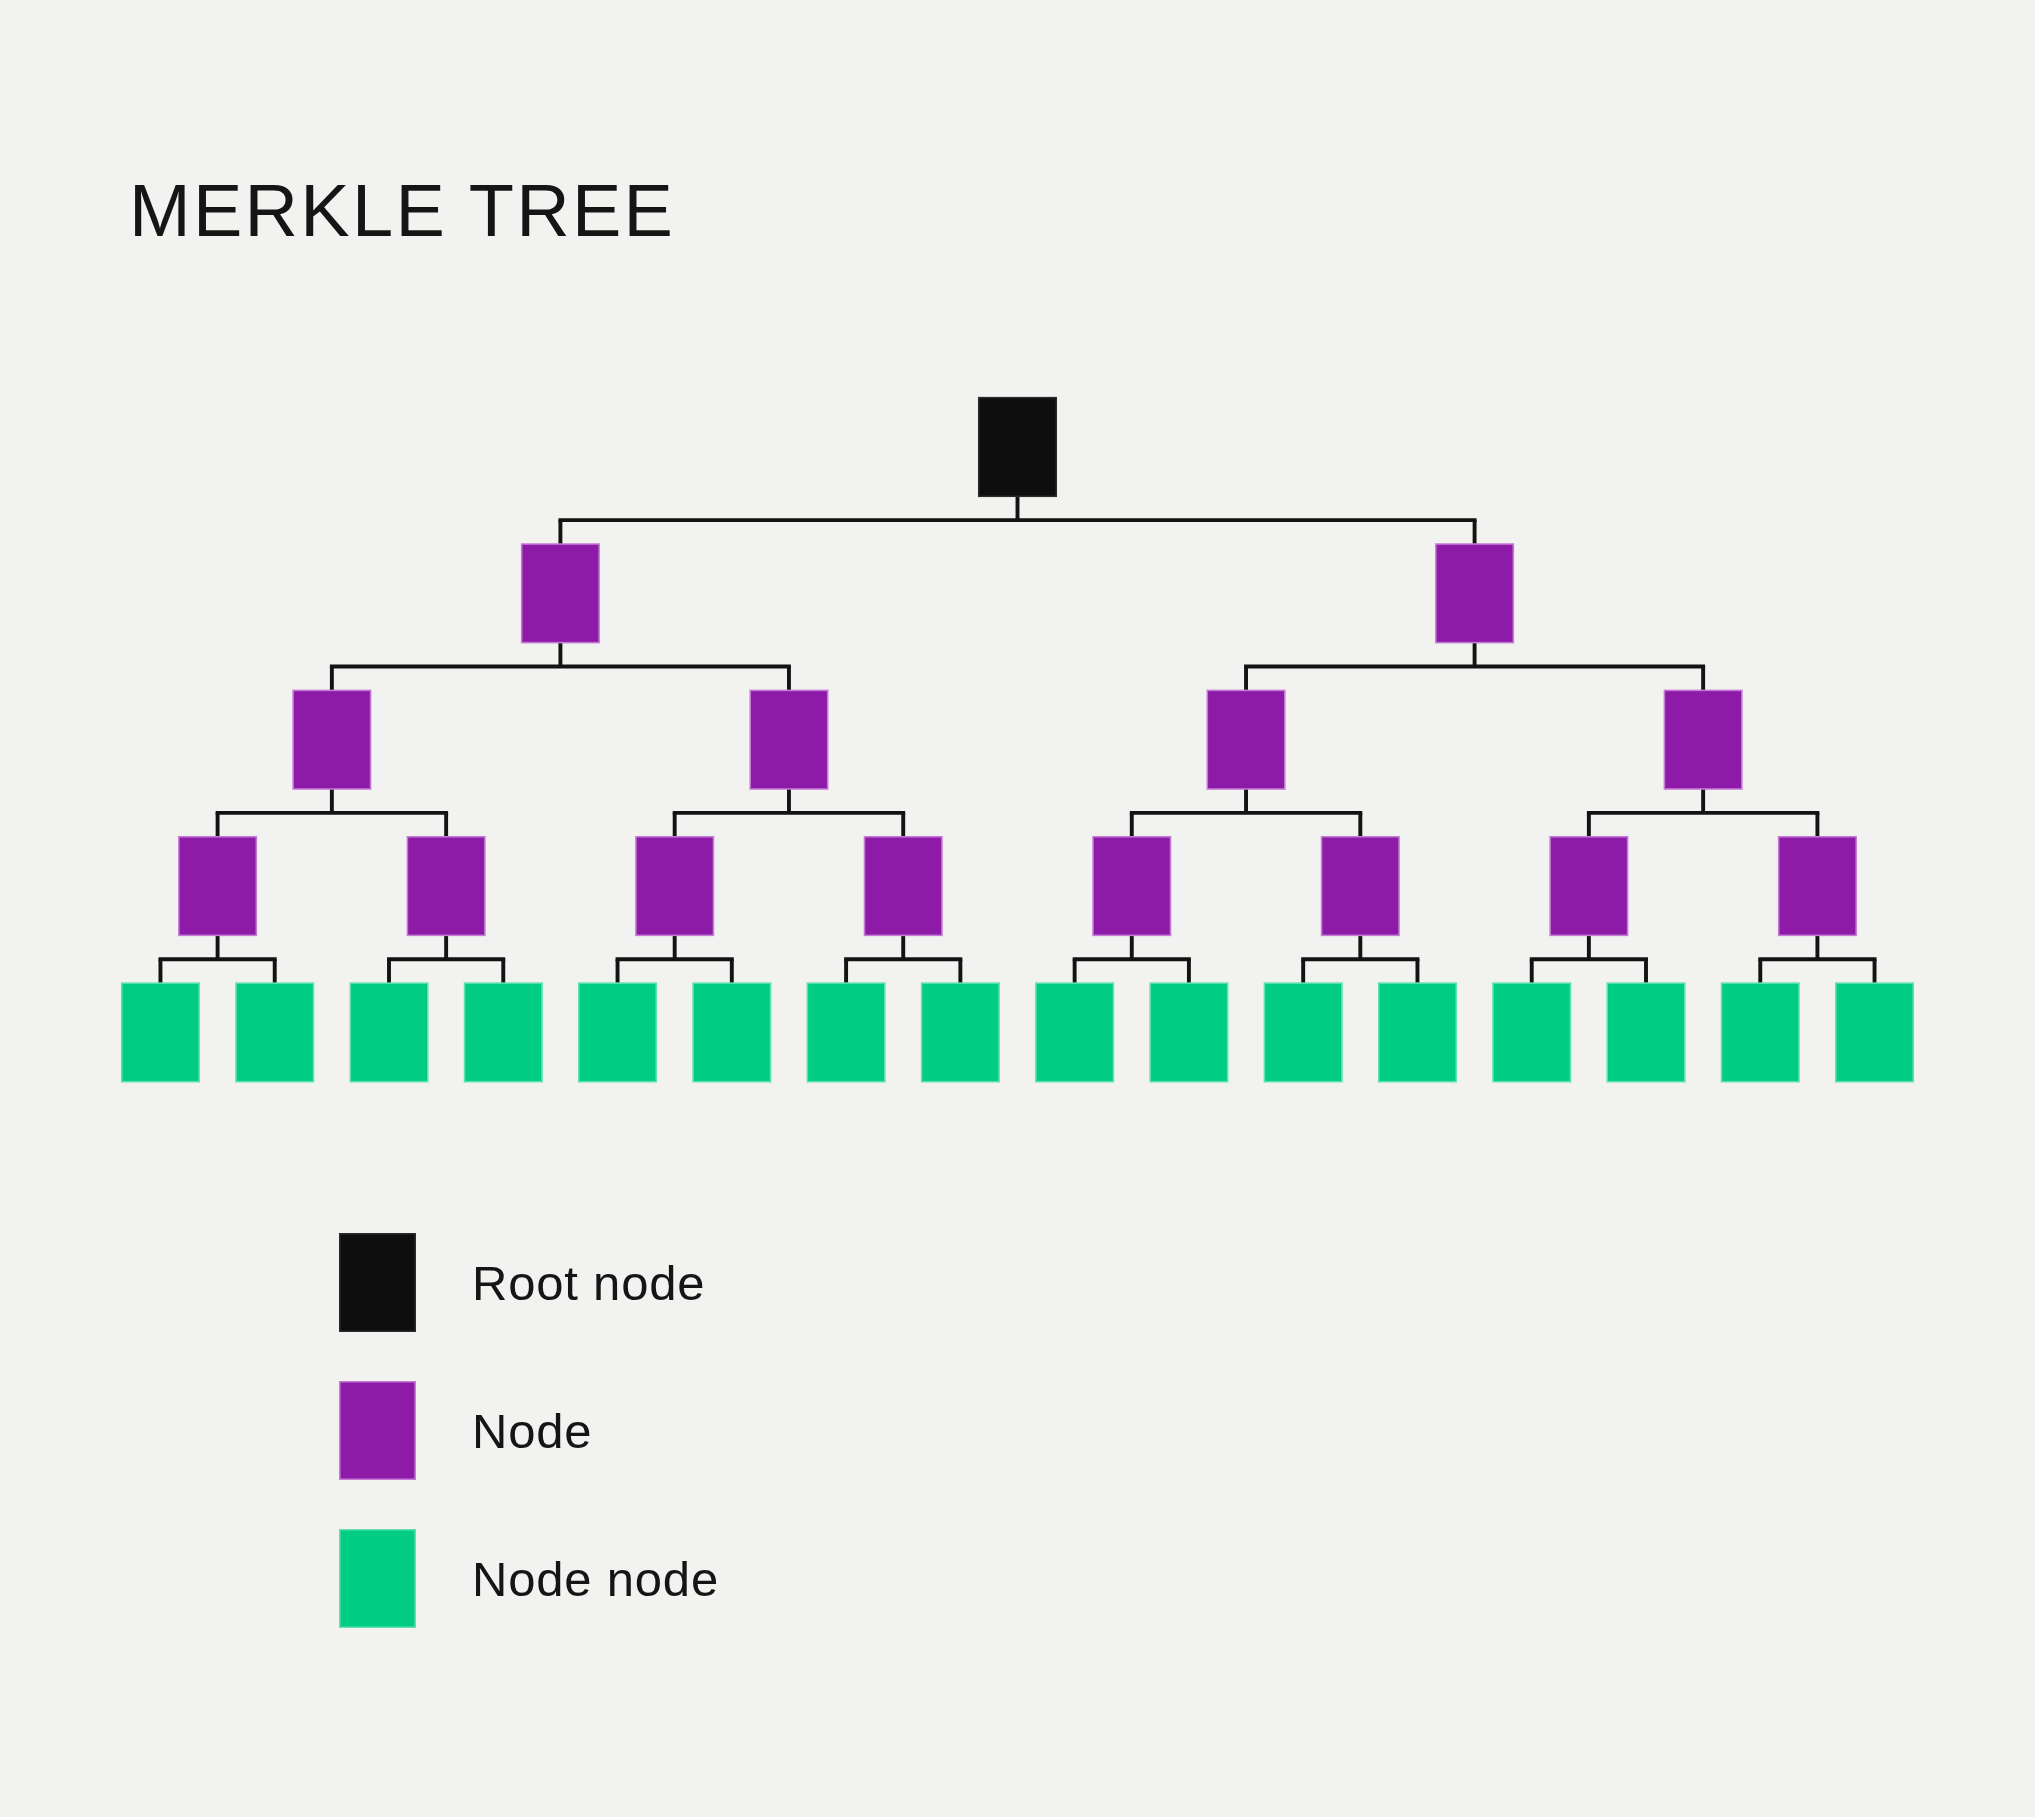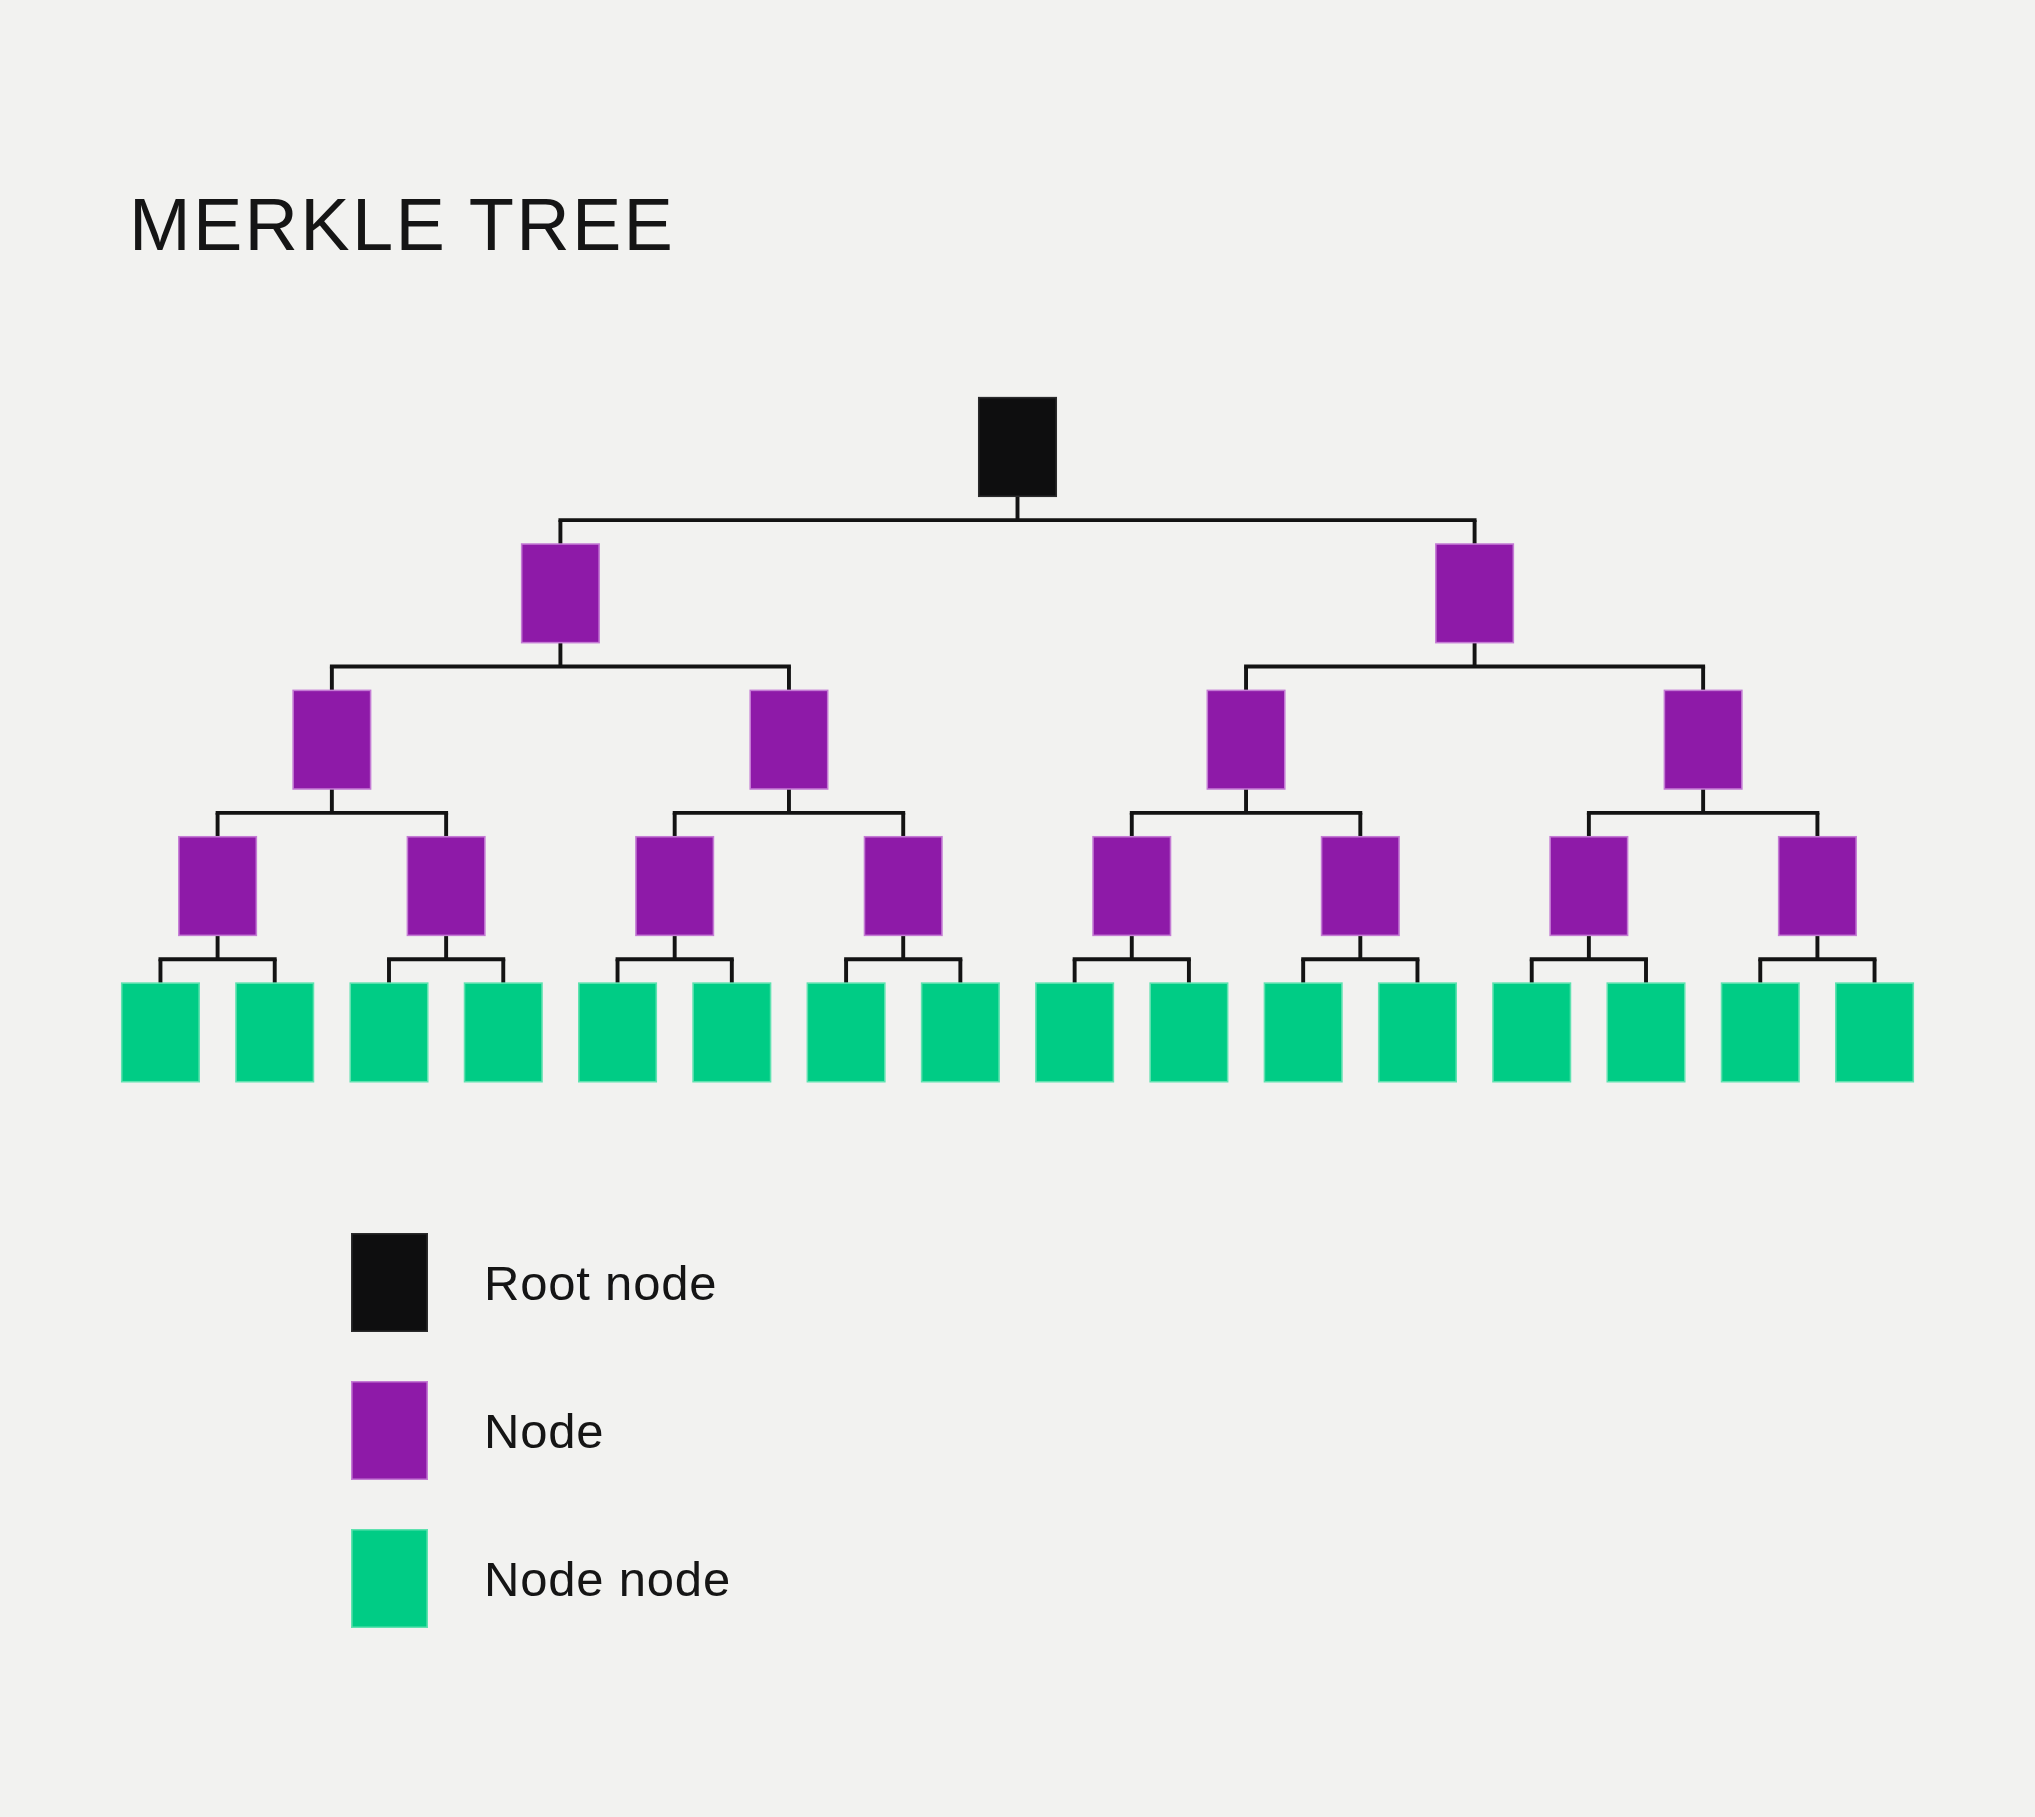--- a/index.html
+++ b/index.html
@@ -9,38 +9,38 @@
   body {
     width: 2035px;
     height: 1818px;
     position: relative;
     overflow: hidden;
     font-family: "Liberation Sans", "DejaVu Sans", sans-serif;
   }
   .page-title {
     position: absolute;
     left: 129px;
-    top: 188px;
+    top: 174px;
     margin: 0;
     font-size: 74px;
     font-weight: 300;
     letter-spacing: 2.3px;
     line-height: 1;
     white-space: nowrap;
   }
   .tree-svg {
     position: absolute;
     left: 0;
     top: 0;
     width: 2035px;
     height: 1135px;
   }
   .legend {
     position: absolute;
-    left: 351px;
+    left: 339px;
     top: 1233px;
   }
   .legend-row {
     display: flex;
     align-items: center;
     margin-bottom: 49px;
   }
   .legend-swatch {
     width: 77px;
     height: 99px;

